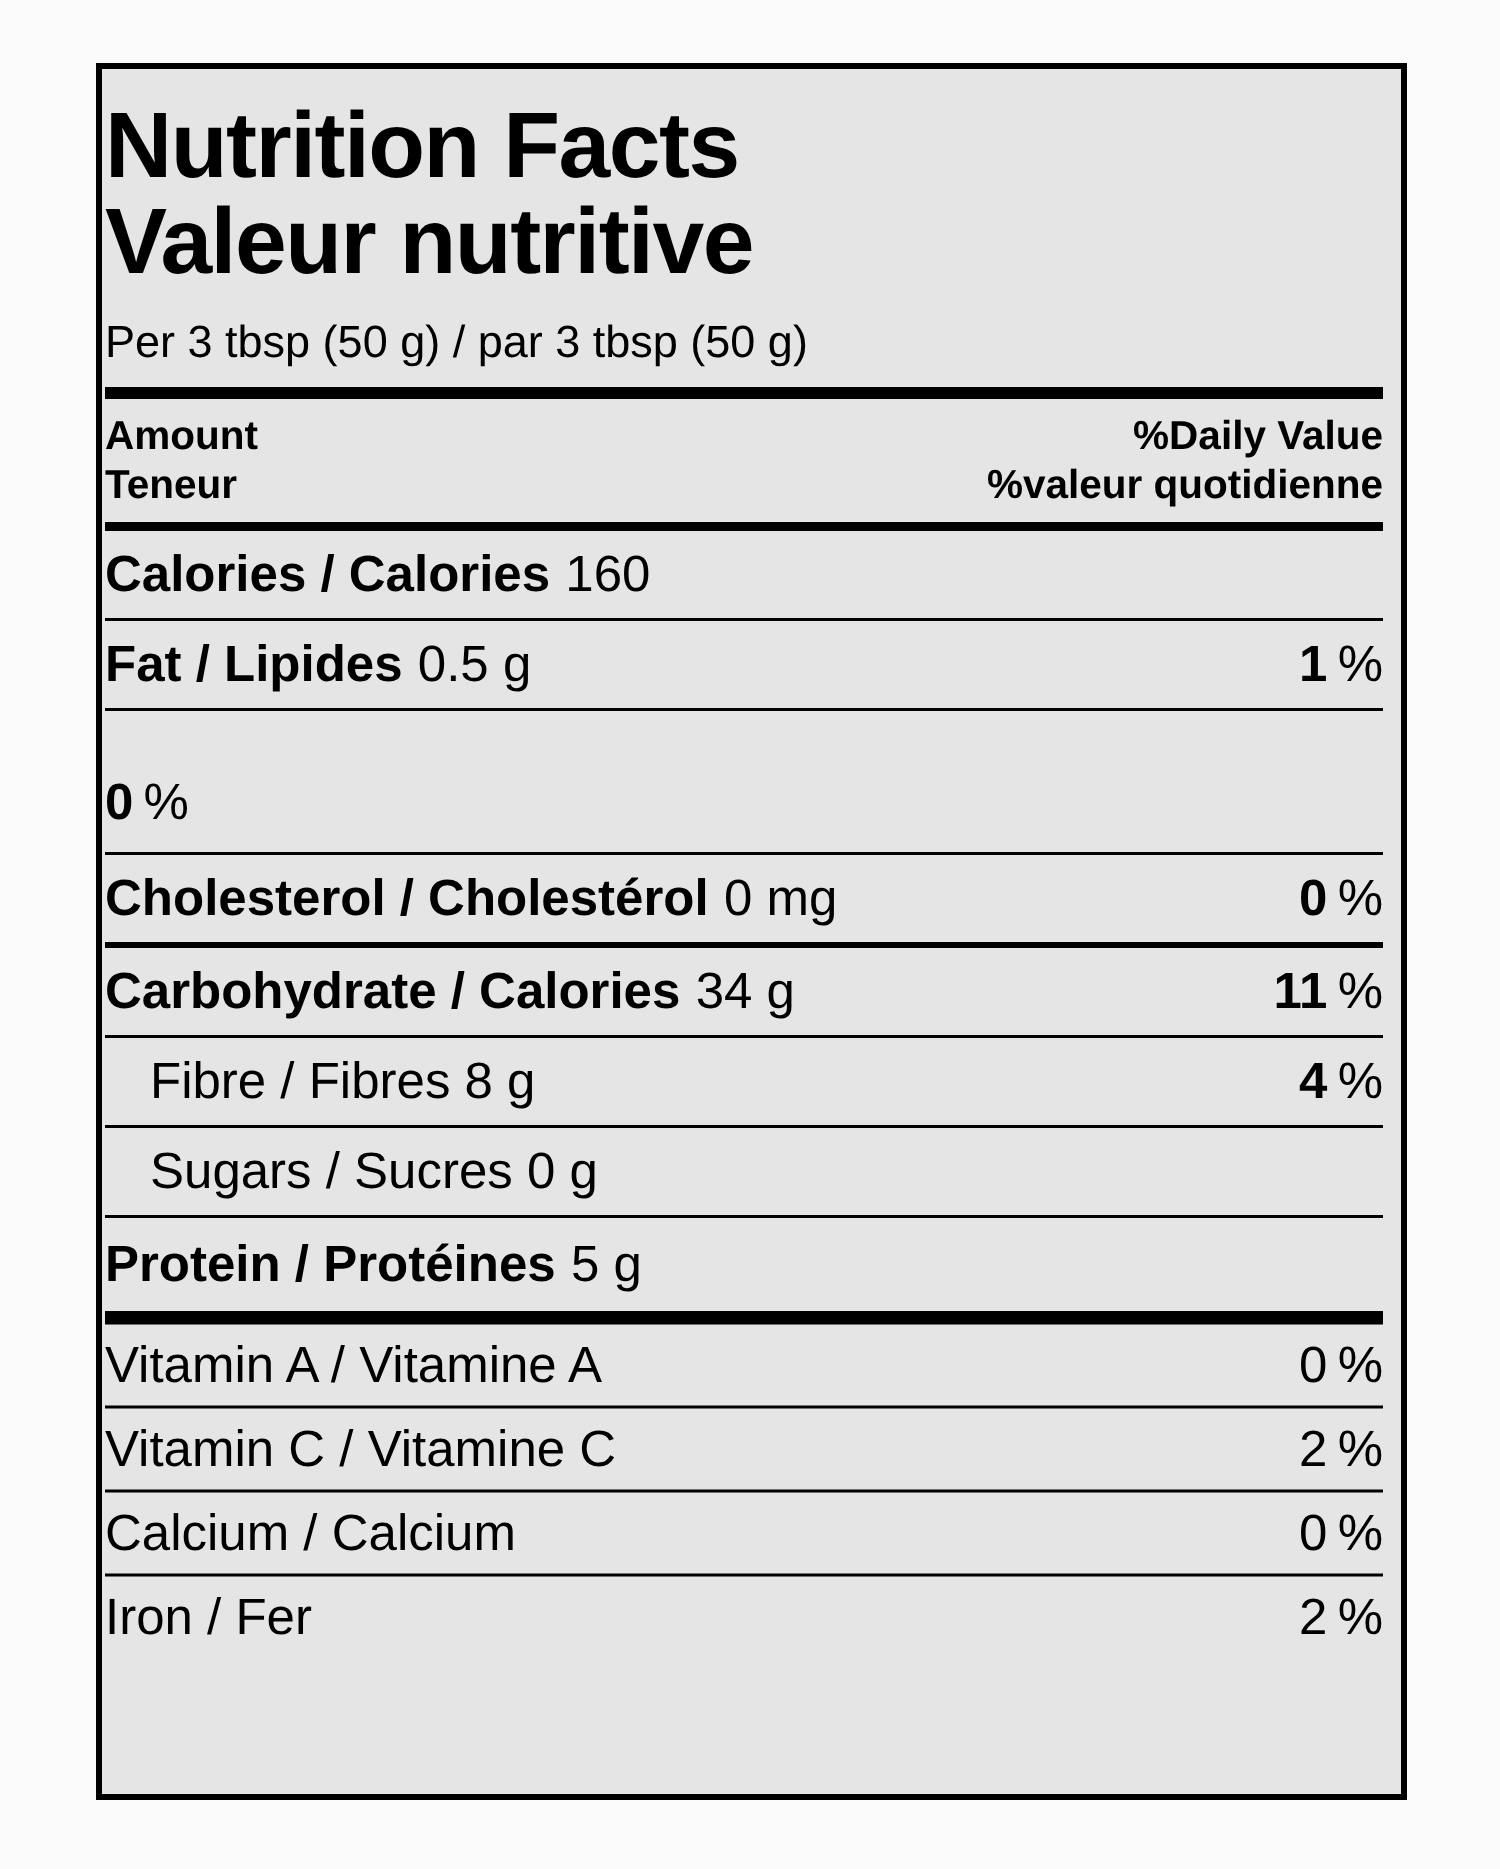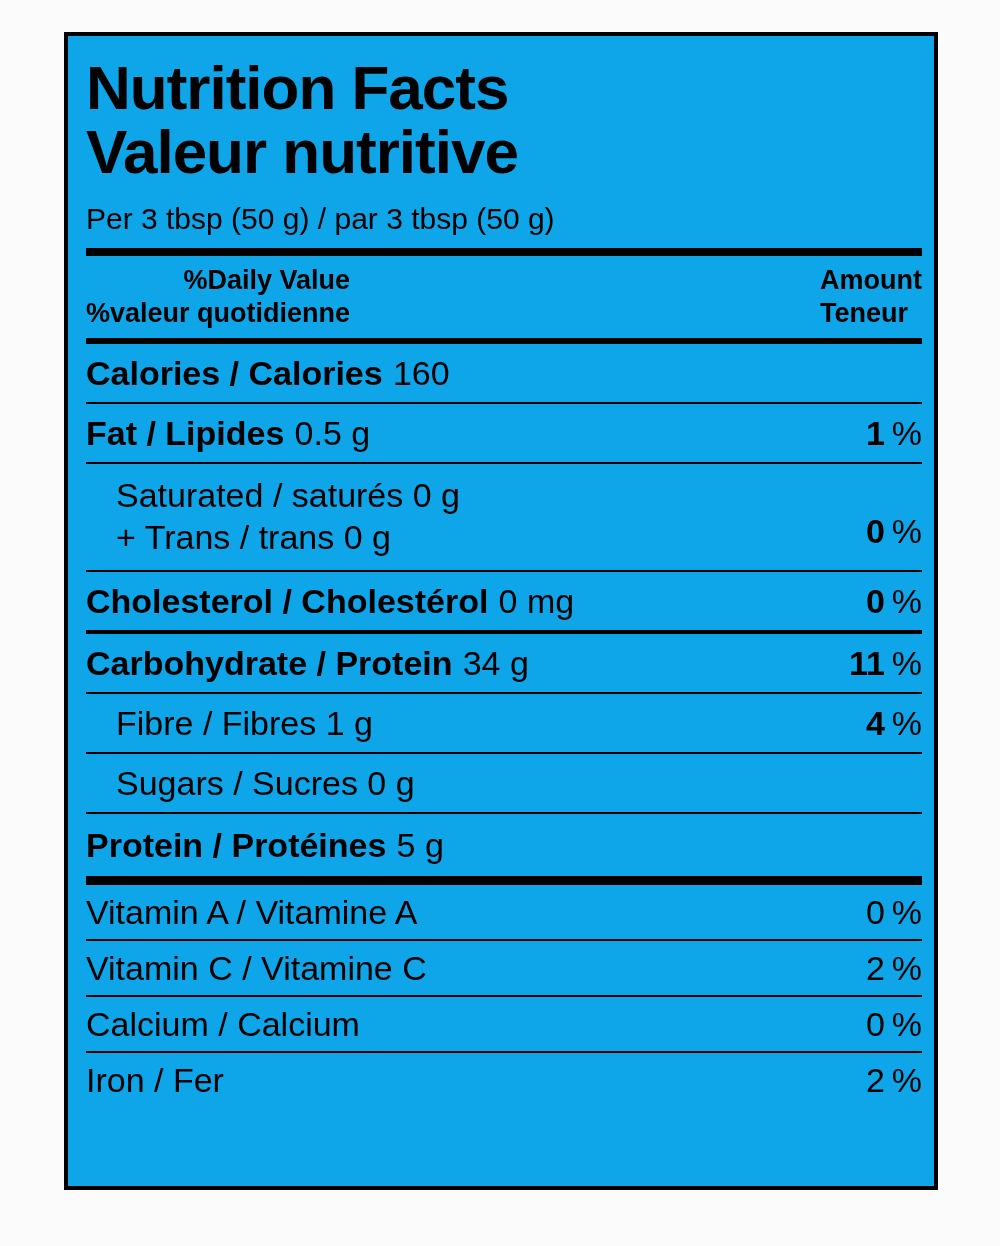--- a/index.html
+++ b/index.html
@@ -7,26 +7,26 @@
     width: 1000px;
     background: #fbfbfb;
     font-family: "Liberation Sans", sans-serif;
     color: #000;
   }
   body { height: 1246px; position: relative; }
 
   .nf-label {
     position: absolute;
     left: 64px;
-    top: 32px;
+    top: 42px;
     width: 874px;
     height: 1158px;
     border: 4px solid #000;
-    background: #0ea5e9;
-    padding: 20px 12px 0 18px;
+    background: #e5e5e5;
+    padding: 20px 12px 0 2px;
     overflow: hidden;
   }
 
   .title {
     font-size: 62px;
     font-weight: 700;
     line-height: 64px;
     letter-spacing: -1px;
   }
 
@@ -83,28 +83,28 @@
 <div class="nf-label">
 
   <div class="title">Nutrition Facts</div>
   <div class="title">Valeur nutritive</div>
 
   <div class="serving">Per 3 tbsp (50 g) / par 3 tbsp (50 g)</div>
 
   <div class="bar bar-thick"></div>
 
   <div class="header-row">
+    <div class="hcell left">
+      <div>Amount</div>
+      <div>Teneur</div>
+    </div>
     <div class="hcell right">
       <div>%Daily Value</div>
       <div>%valeur quotidienne</div>
     </div>
-    <div class="hcell left">
-      <div>Amount</div>
-      <div>Teneur</div>
-    </div>
   </div>
 
   <div class="bar bar-medium"></div>
 
   <div class="row">
     <div class="name">
       <span class="b">Calories / Calories</span><span class="val">160</span>
     </div>
   </div>
   <div class="rule"></div>
@@ -113,54 +113,50 @@
     <div class="name">
       <span class="b">Fat / Lipides</span><span class="val">0.5 g</span>
     </div>
     <div class="pct">
       <span class="num">1</span><span class="sym">%</span>
     </div>
   </div>
   <div class="rule"></div>
 
   <div class="row row-2line">
-    <div class="name indent">
-      <div>Saturated / saturés 0 g</div>
-      <div>+ Trans / trans 0 g</div>
-    </div>
     <div class="pct">
       <span class="num">0</span><span class="sym">%</span>
     </div>
   </div>
   <div class="rule"></div>
 
   <div class="row">
     <div class="name">
       <span class="b">Cholesterol / Cholestérol</span><span class="val">0 mg</span>
     </div>
     <div class="pct">
       <span class="num">0</span><span class="sym">%</span>
     </div>
   </div>
   <div class="rule"></div>
 
   <div class="rule"></div>
 
   <div class="row">
     <div class="name">
-      <span class="b">Carbohydrate / Protein</span><span class="val">34 g</span>
+      <span class="b">Carbohydrate / Calories</span><span class="val">34 g</span>
     </div>
     <div class="pct">
       <span class="num">11</span><span class="sym">%</span>
     </div>
   </div>
   <div class="rule"></div>
 
   <div class="row">
-    <div class="name indent">Fibre / Fibres 1 g</div>
+    <div class="name indent">Fibre / Fibres 8 g</div>
     <div class="pct">
       <span class="num">4</span><span class="sym">%</span>
     </div>
   </div>
   <div class="rule"></div>
 
   <div class="row">
     <div class="name indent">Sugars / Sucres 0 g</div>
   </div>
   <div class="rule"></div>

